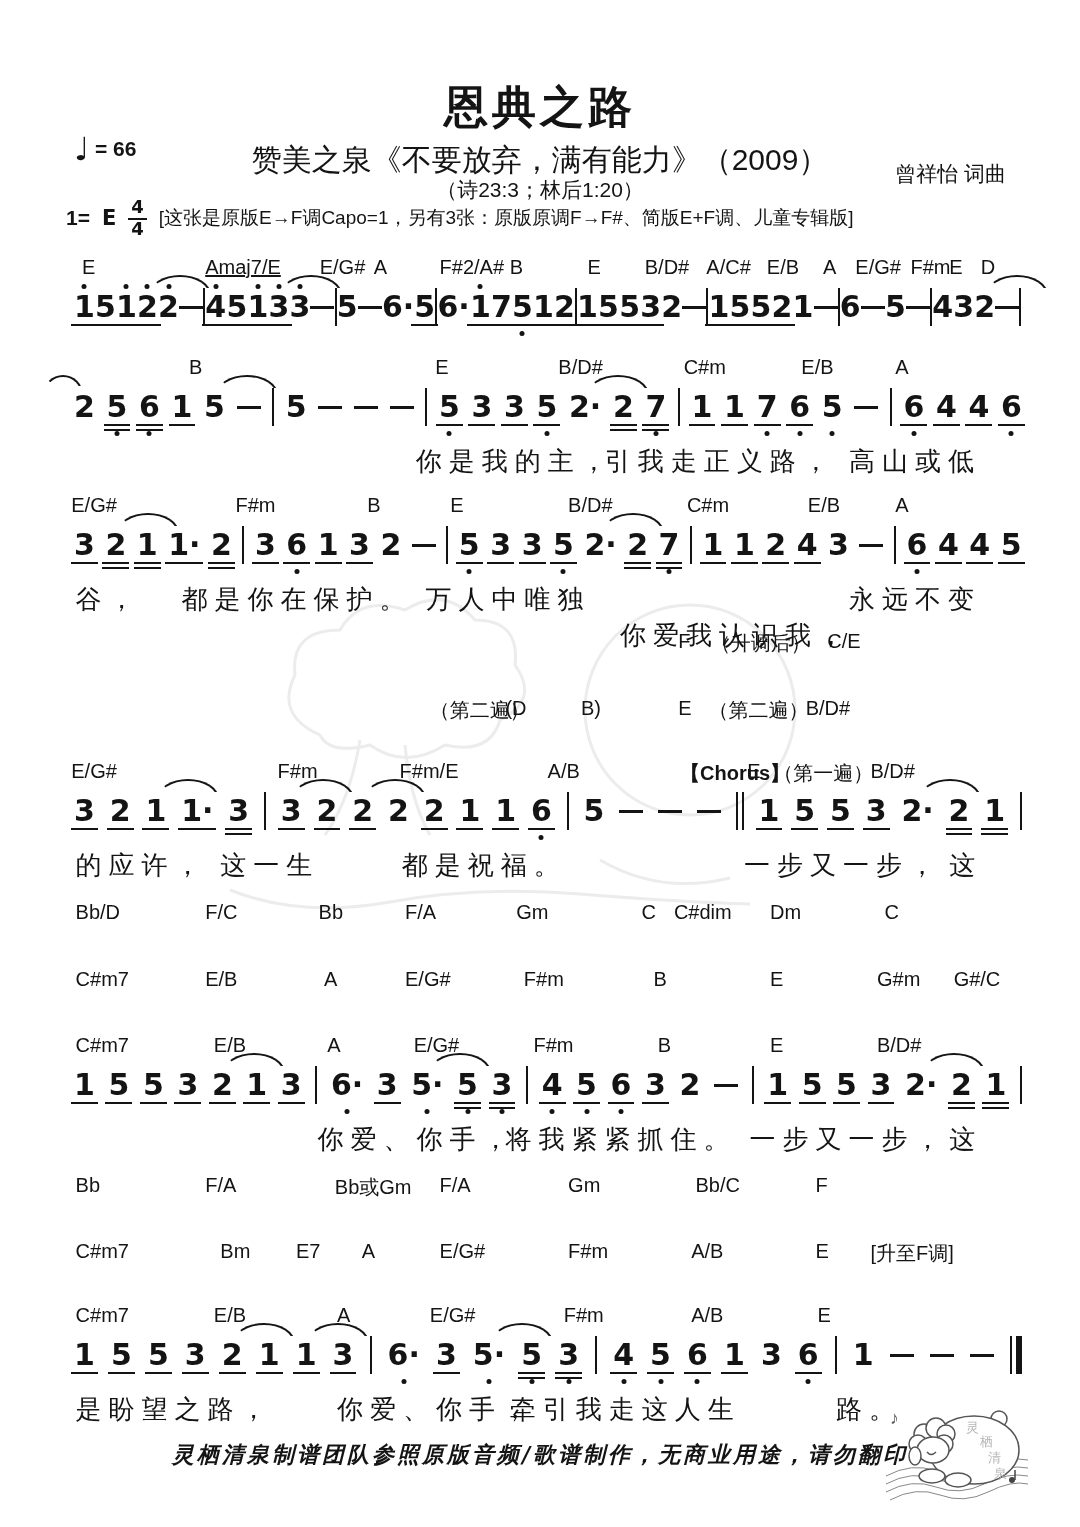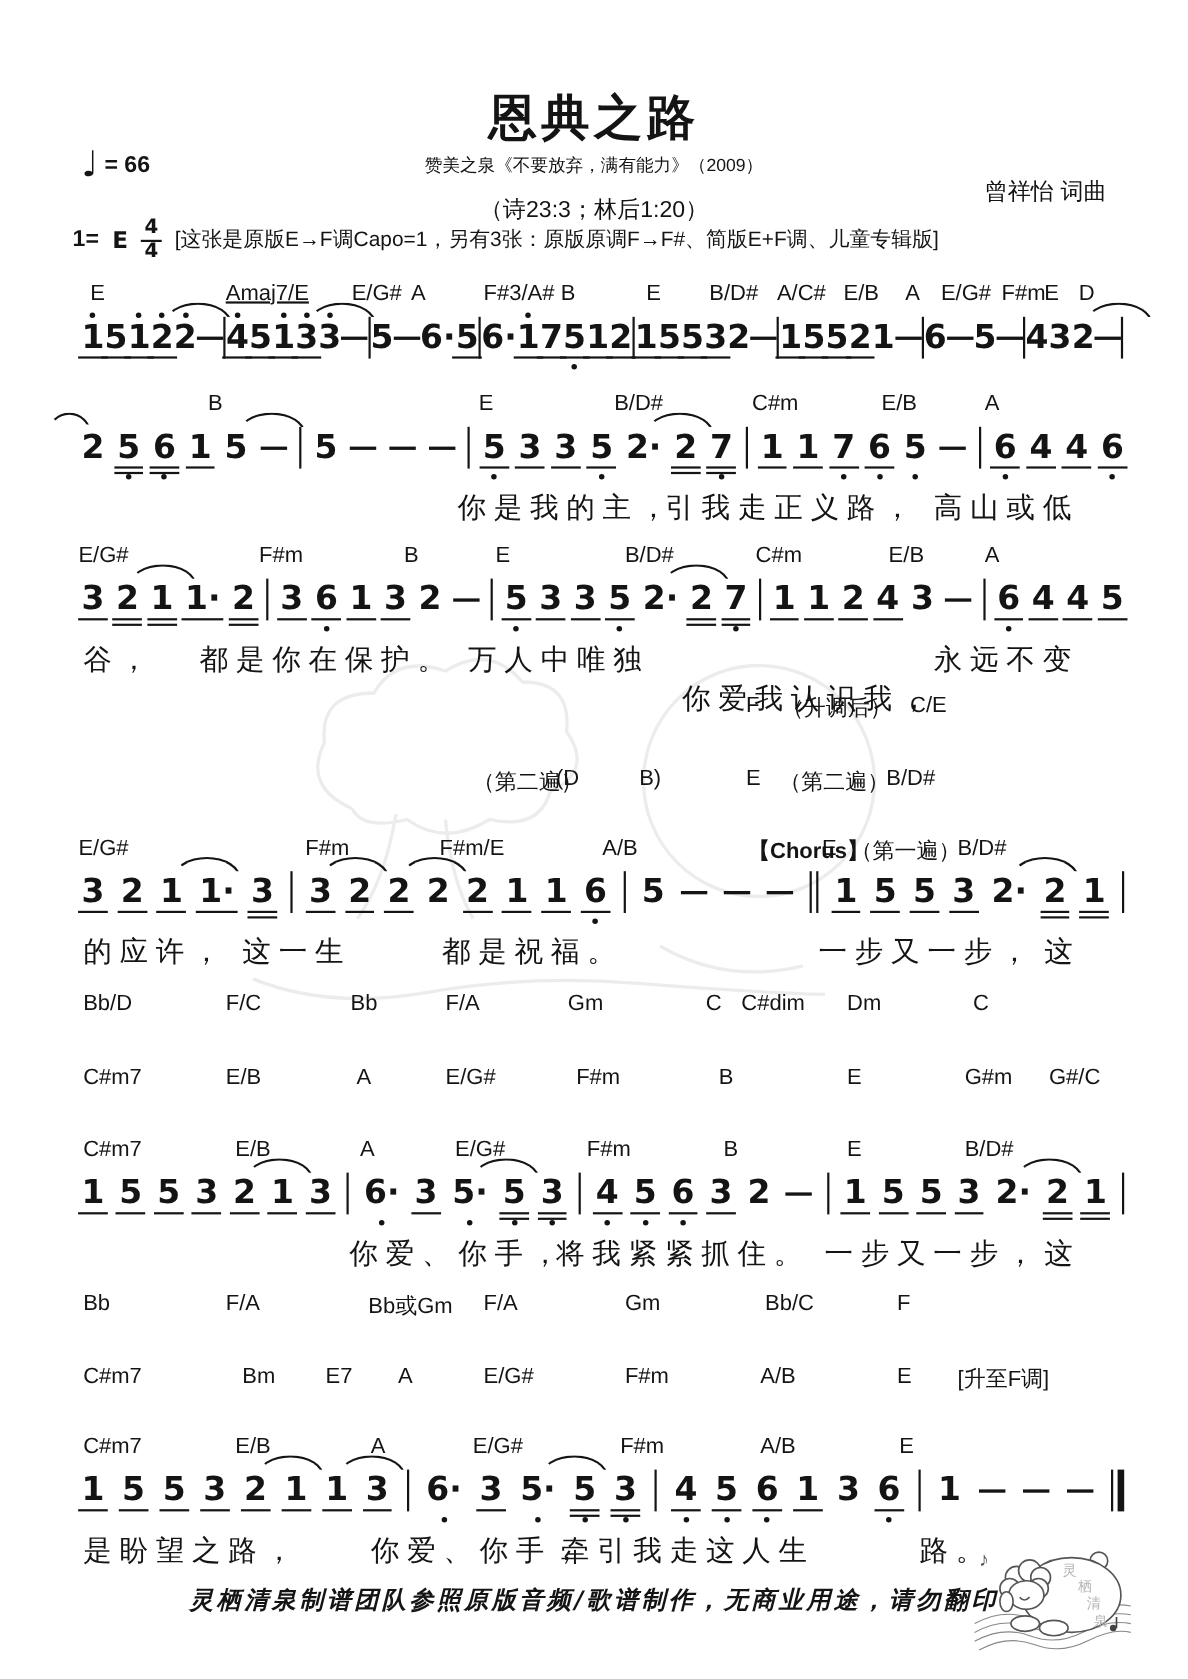--- a/index.html
+++ b/index.html
@@ -3,21 +3,21 @@
 <meta charset="utf-8">
 <style>
   html,body{margin:0;padding:0;background:#888;}
   .page{position:relative;width:1080px;height:1527px;background:#ffffff;margin:0 auto;
         font-family:"Liberation Sans","DejaVu Sans",sans-serif;color:#141414;overflow:hidden;}
   
   .title{position:absolute;top:78px;left:0;width:100%;text-align:center;
          font-size:44px;font-weight:bold;letter-spacing:4px;font-family:"DejaVu Sans",sans-serif;}
   .tempo{position:absolute;top:130px;left:74px;font-size:21px;font-weight:bold;}
   .tempo .q{font-size:32px;font-family:"DejaVu Sans",sans-serif;font-weight:normal;vertical-align:-4px;}
-  .source{position:absolute;top:140px;left:0;width:100%;text-align:center;font-size:16px;}
+  .source{position:absolute;top:140px;left:0;width:100%;text-align:center;font-size:30px;}
   .credit{position:absolute;top:160px;right:74px;font-size:21px;}
   .scripture{position:absolute;top:176px;left:0;width:100%;text-align:center;font-size:21px;}
   .keyrow{position:absolute;top:198px;left:66px;font-size:21px;display:flex;align-items:center;gap:12px;}
   .keyrow .klabel{font-weight:bold;}
   .keyrow .kval{font-weight:bold;font-family:"DejaVu Sans",sans-serif;}
   .ts{display:inline-flex;flex-direction:column;align-items:center;font-weight:bold;
       font-size:18px;line-height:1.05;font-family:"DejaVu Sans",sans-serif;}
   .ts b:first-child{border-bottom:2px solid #141414;padding:0 3px 1px;}
   .vnote{font-size:19px;}
   
@@ -89,21 +89,21 @@
     <span class="vnote">[这张是原版E→F调Capo=1，另有3张：原版原调F→F#、简版E+F调、儿童专辑版]</span>
   </div>
 
   <div id="score">
       <div class="row music" style="top: 256px;">
         <div class="chrow">
           <span class="ch" style="left: 7.6%;">E</span>
           <span class="ch" style="left: 19%; text-decoration: underline;">Amaj7/E</span>
           <span class="ch" style="left: 29.6%;">E/G#</span>
           <span class="ch" style="left: 34.6%;">A</span>
-          <span class="ch" style="left: 40.7%;">F#3/A#</span>
+          <span class="ch" style="left: 40.7%;">F#2/A#</span>
           <span class="ch" style="left: 47.2%;">B</span>
           <span class="ch" style="left: 54.4%;">E</span>
           <span class="ch" style="left: 59.7%;">B/D#</span>
           <span class="ch" style="left: 65.4%;">A/C#</span>
           <span class="ch" style="left: 71%;">E/B</span>
           <span class="ch" style="left: 76.2%;">A</span>
           <span class="ch" style="left: 79.2%;">E/G#</span>
           <span class="ch" style="left: 84.3%;">F#m</span>
           <span class="ch" style="left: 87.9%;">E</span>
           <span class="ch" style="left: 90.8%;">D</span>

